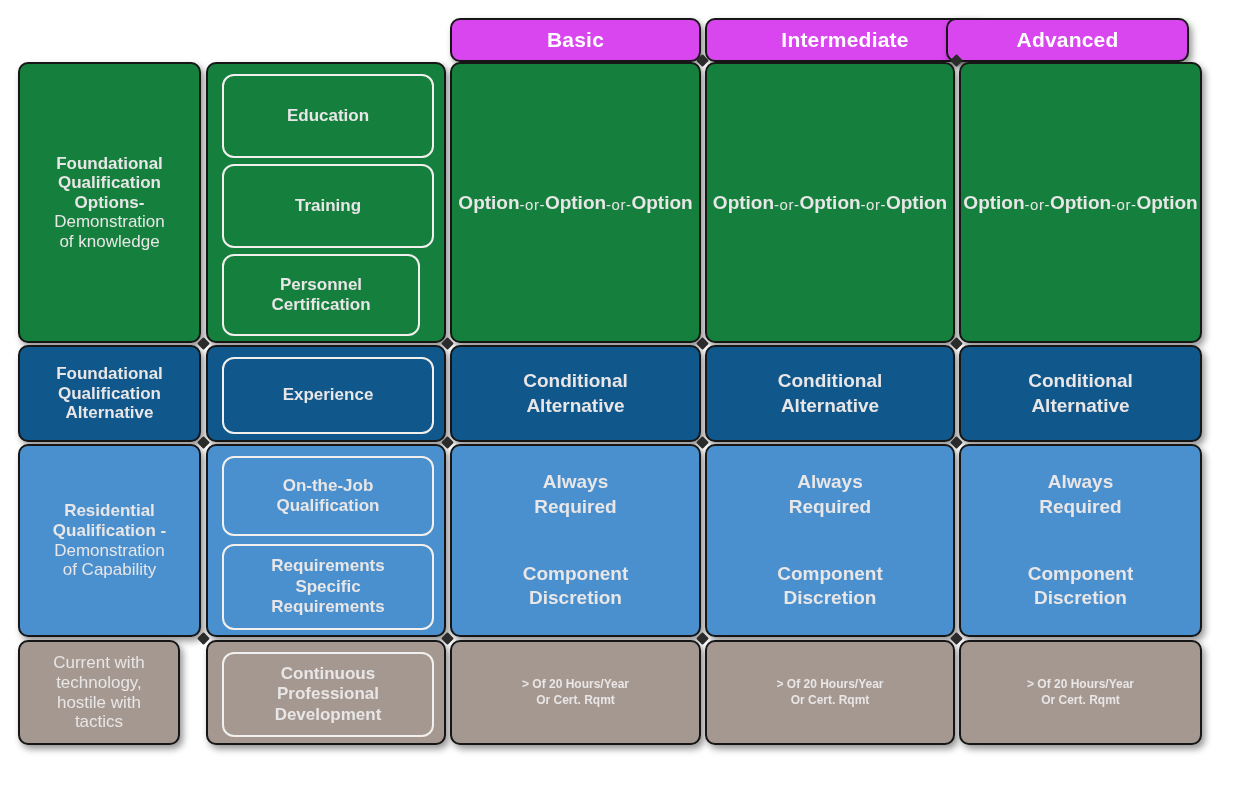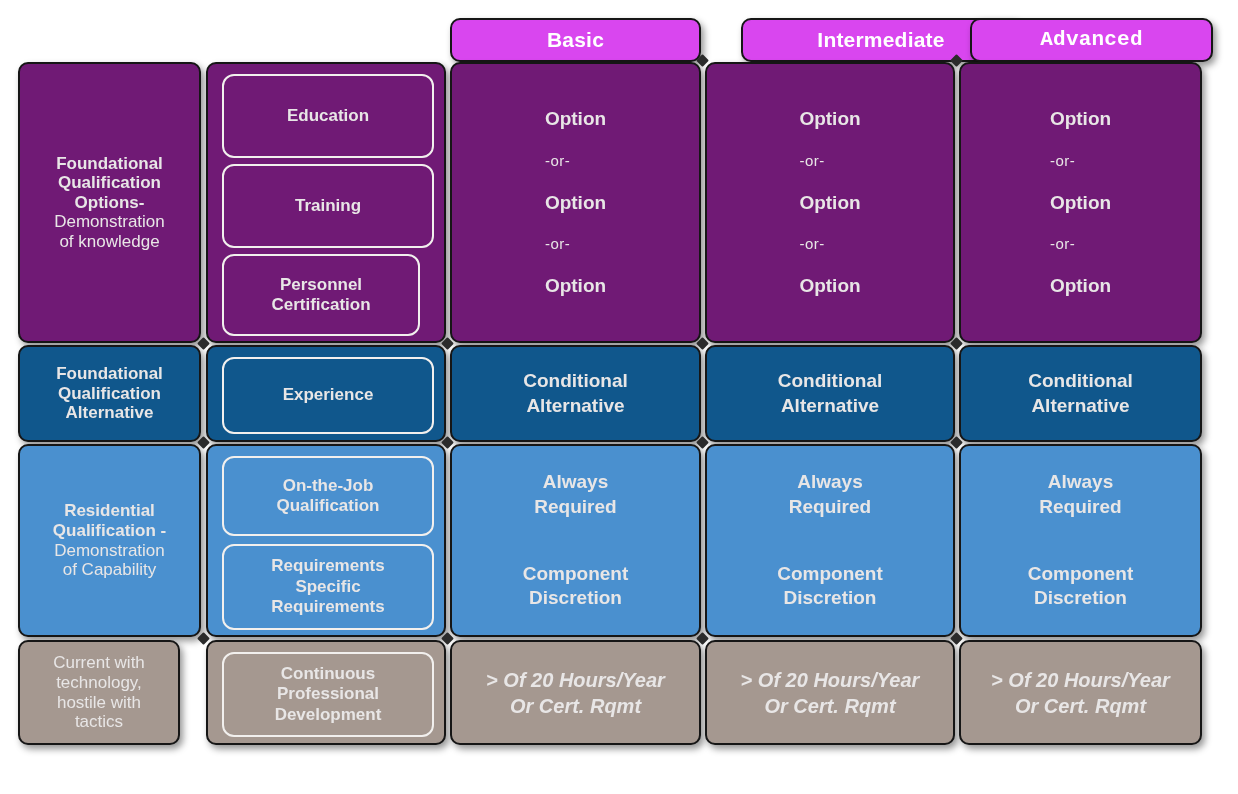--- a/index.html
+++ b/index.html
@@ -31,21 +31,21 @@
     align-items: center;
     justify-content: center;
     text-align: center;
     color: #e8e6e6;
     box-shadow: 3px 4px 7px rgba(0,0,0,0.42);
     line-height: 1.15;
   }
 
   
   .c-gold   { background: #d946ef; }
-  .c-purple { background: #701a75; }
+  .c-purple { background: #15803d; }
   .c-navy   { background: #10578c; }
   .c-blue   { background: #4a90cf; }
   .c-tan    { background: #a59890; }
 
   
   .hdr {
     font-size: 21px;
     font-weight: bold;
     color: #ffffff;
     letter-spacing: .2px;
@@ -84,59 +84,58 @@
   
   .opt-strong {
     font-size: 19px;
     font-weight: bold;
   }
   .opt-or {
     font-size: 15px;
     font-weight: normal;
     letter-spacing: .5px;
   }
-  .opt-stack { display: flex; flex-direction: column; align-items: flex-start; }
+  .opt-stack { display: flex; flex-direction: row; align-items: flex-end; }
   .opt-stack > * { margin: 0; }
   .gap-s { height: 22px; }
   .gap-xl { height: 42px; }
 
   .body-strong {
     font-size: 19px;
     font-weight: bold;
     line-height: 1.3;
   }
   .body-strong-sm {
-    font-size: 20px;
+    font-size: 12px;
     font-weight: bold;
     line-height: 1.3;
-    font-style: italic;
   }
 
   
   .diamond {
     position: absolute;
     width: 9px;
     height: 9px;
     background: #2b2b2b;
     transform: rotate(45deg);
     border-radius: 1px;
   }
 </style>
 </head>
 <body>
 
 <div id="stage">
 
   <div class="cell c-gold" style="left:450px; top:18px; width:251px; height:44px;">
     <span class="hdr">Basic</span>
   </div>
-  <div class="cell c-gold" style="left:705px; top:18px; width:280px; height:44px;margin-left:36px;">
+  <div class="cell c-gold" style="left:705px; top:18px; width:280px; height:44px;">
     <span class="hdr">Intermediate</span>
   </div>
-  <div class="cell c-gold" style="left:970px; top:18px; width:243px; height:44px;font-family:Liberation Mono, monospace;">
+  <div class="cell c-gold" style="left:946px; top:18px; width:243px; height:44px;">
     <span class="hdr">Advanced</span>
   </div>
 
   <div class="cell c-purple" style="left:18px; top:62px; width:183px; height:281px;">
     <div class="cat-wrap">
       <span class="cat-strong">Foundational</span>
       <span class="cat-strong">Qualification</span>
       <span class="cat-strong">Options-</span>
       <span class="cat-light">Demonstration</span>
       <span class="cat-light">of knowledge</span>

